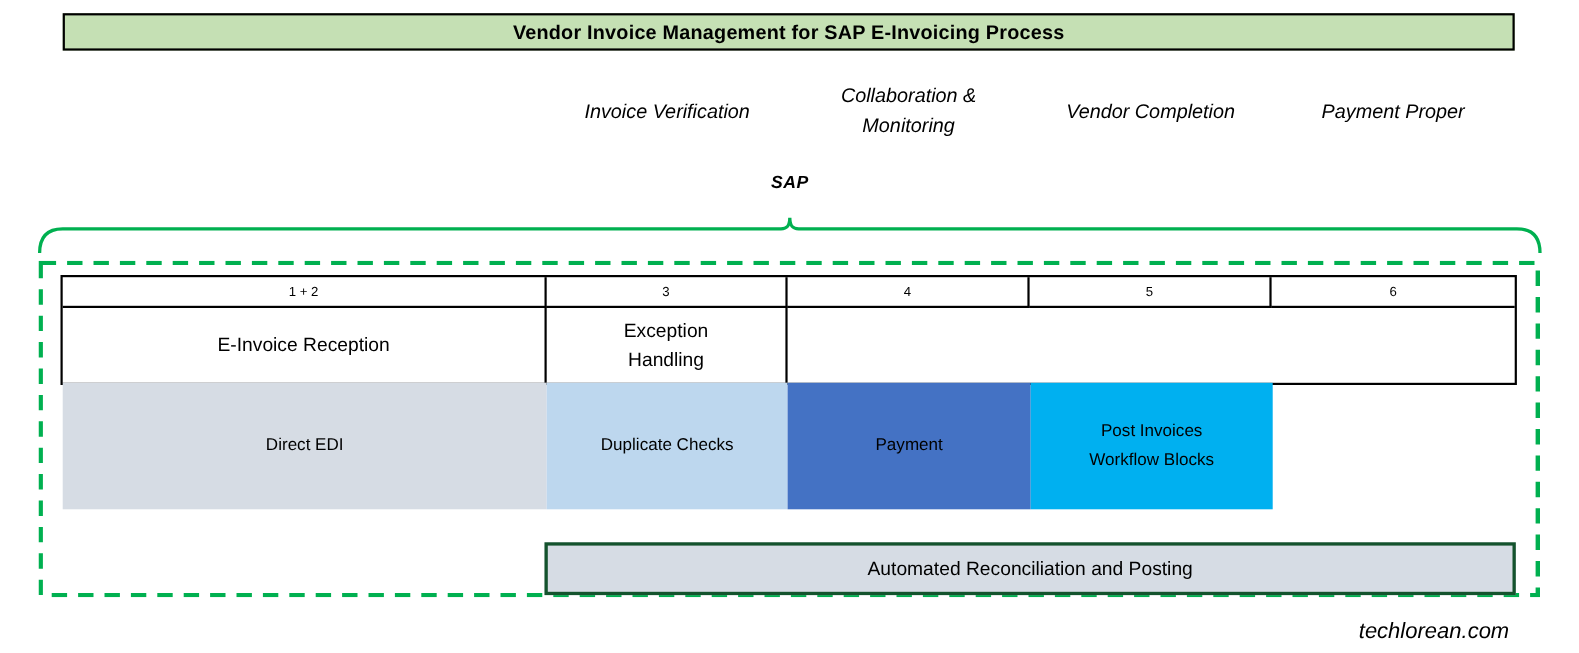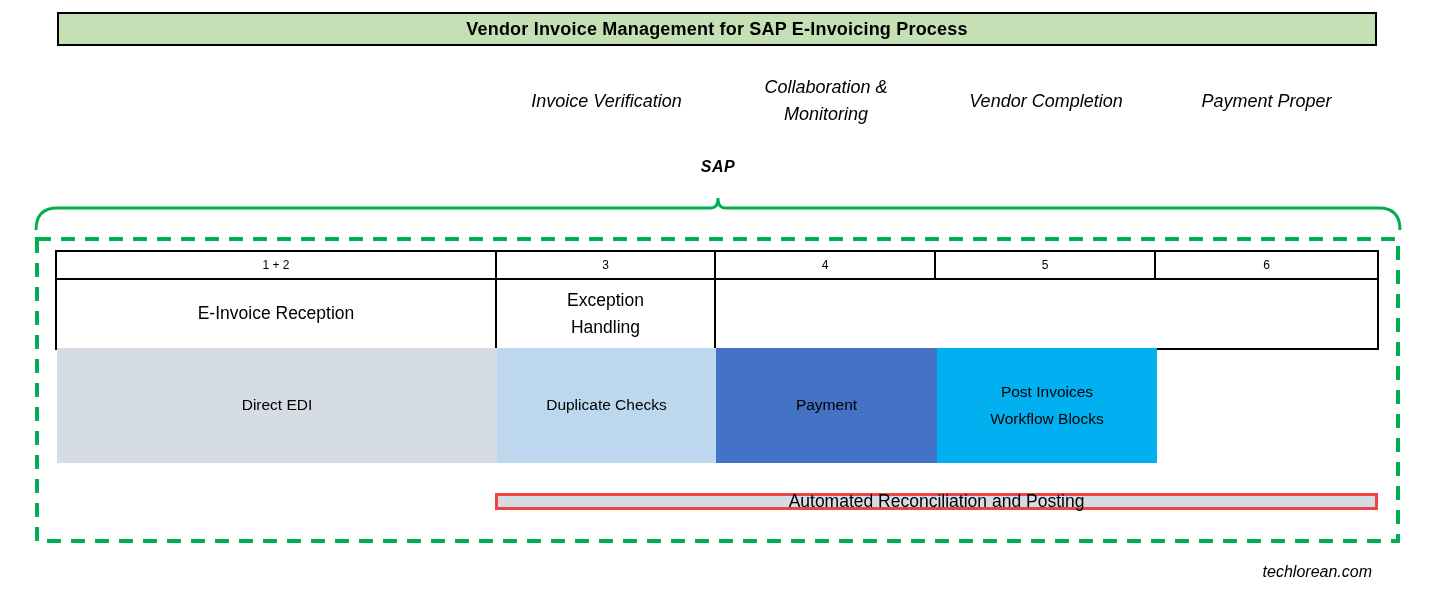--- a/index.html
+++ b/index.html
@@ -65,29 +65,29 @@
   .detail-cell{
     display:flex;align-items:center;justify-content:center;
     text-align:center;font-size:15.5px;line-height:1.7;
     white-space:pre-line;box-sizing:border-box;
   }
   .dc-1{width:440px;} .dc-2{width:219px;} .dc-3{width:220px;}
   .dc-4{width:220px;} .dc-5{width:221px;}
 
   
   .automation-bar{
-    left:495px;top:493px;width:883px;height:17px;
-    border:3px solid #ef4444;
+    left:495px;top:493px;width:883px;height:48px;
+    border:3px solid #14532d;
     display:flex;align-items:center;justify-content:center;
     font-size:17.5px;
   }
 
   
   .watermark{
-    right:63px;top:563px;font-size:16px;font-style:italic;
+    right:63px;top:563px;font-size:20px;font-style:italic;
   }
 </style>
 </head>
 <body>
 
 <div class="abs title-banner">
   <span>Vendor Invoice Management for SAP E-Invoicing Process</span>
 </div>
 
 <div class="abs phase-header ph-1">Invoice Verification</div>

